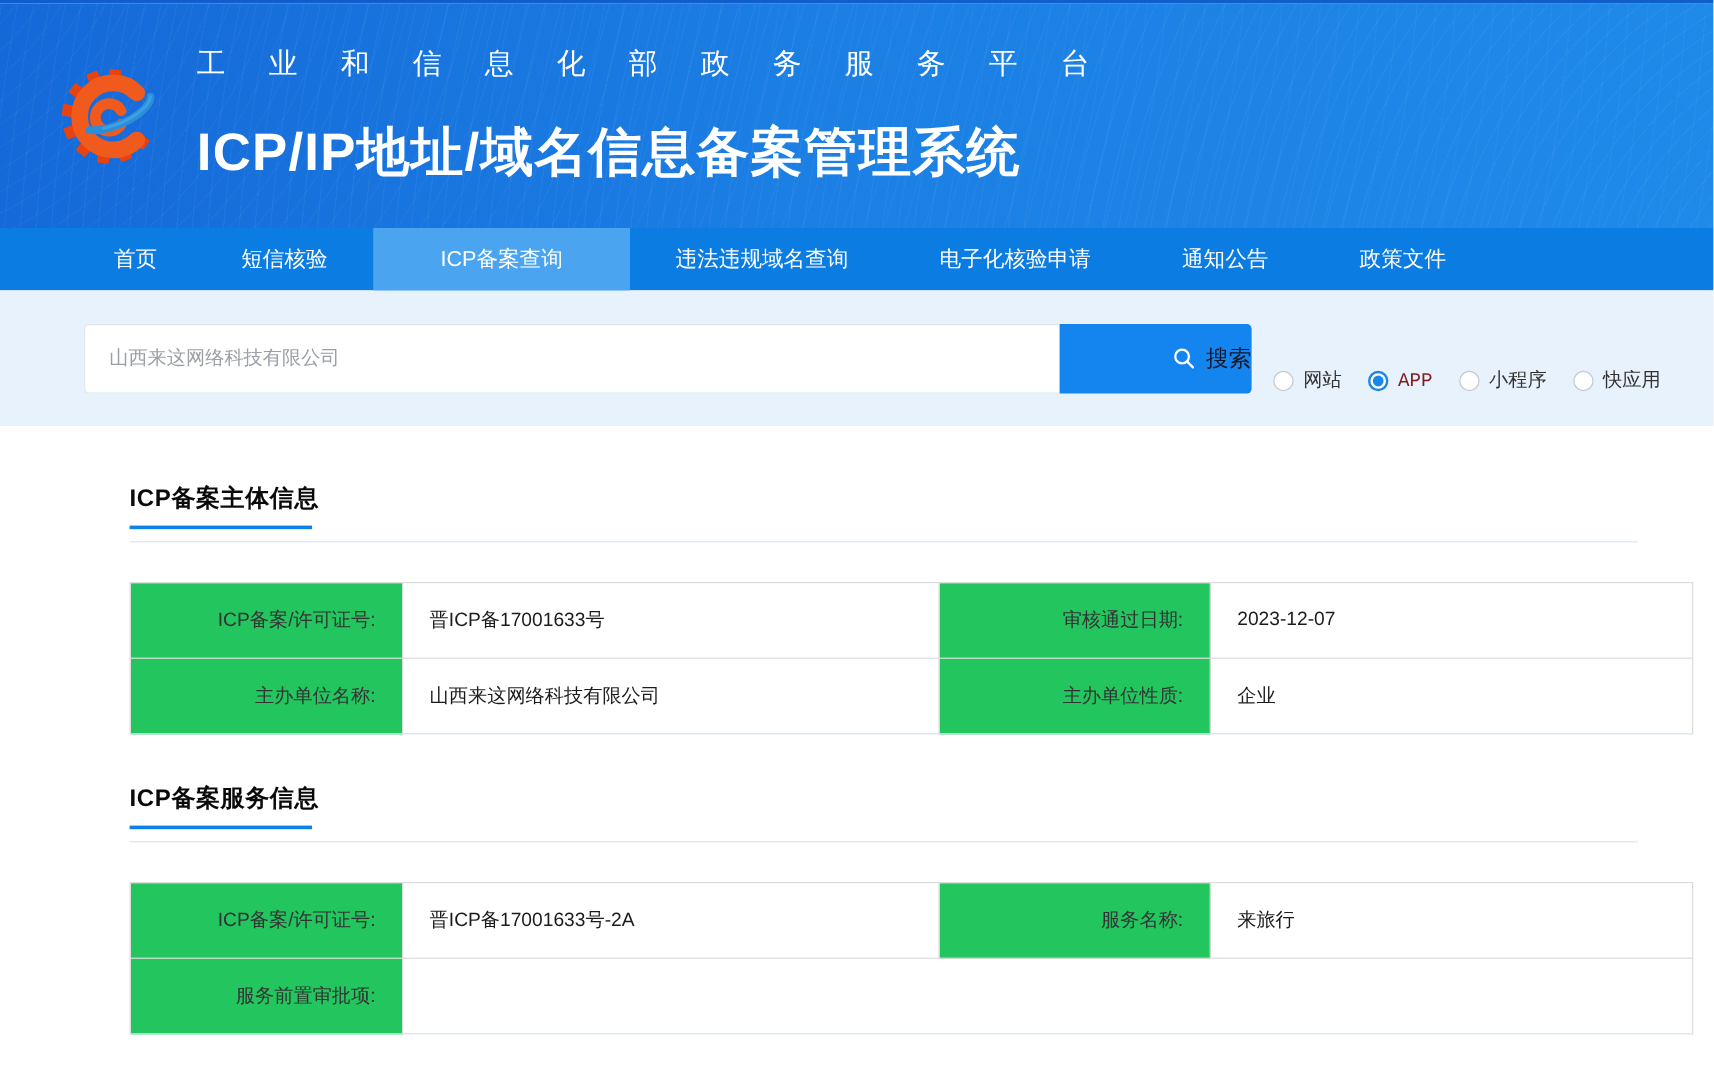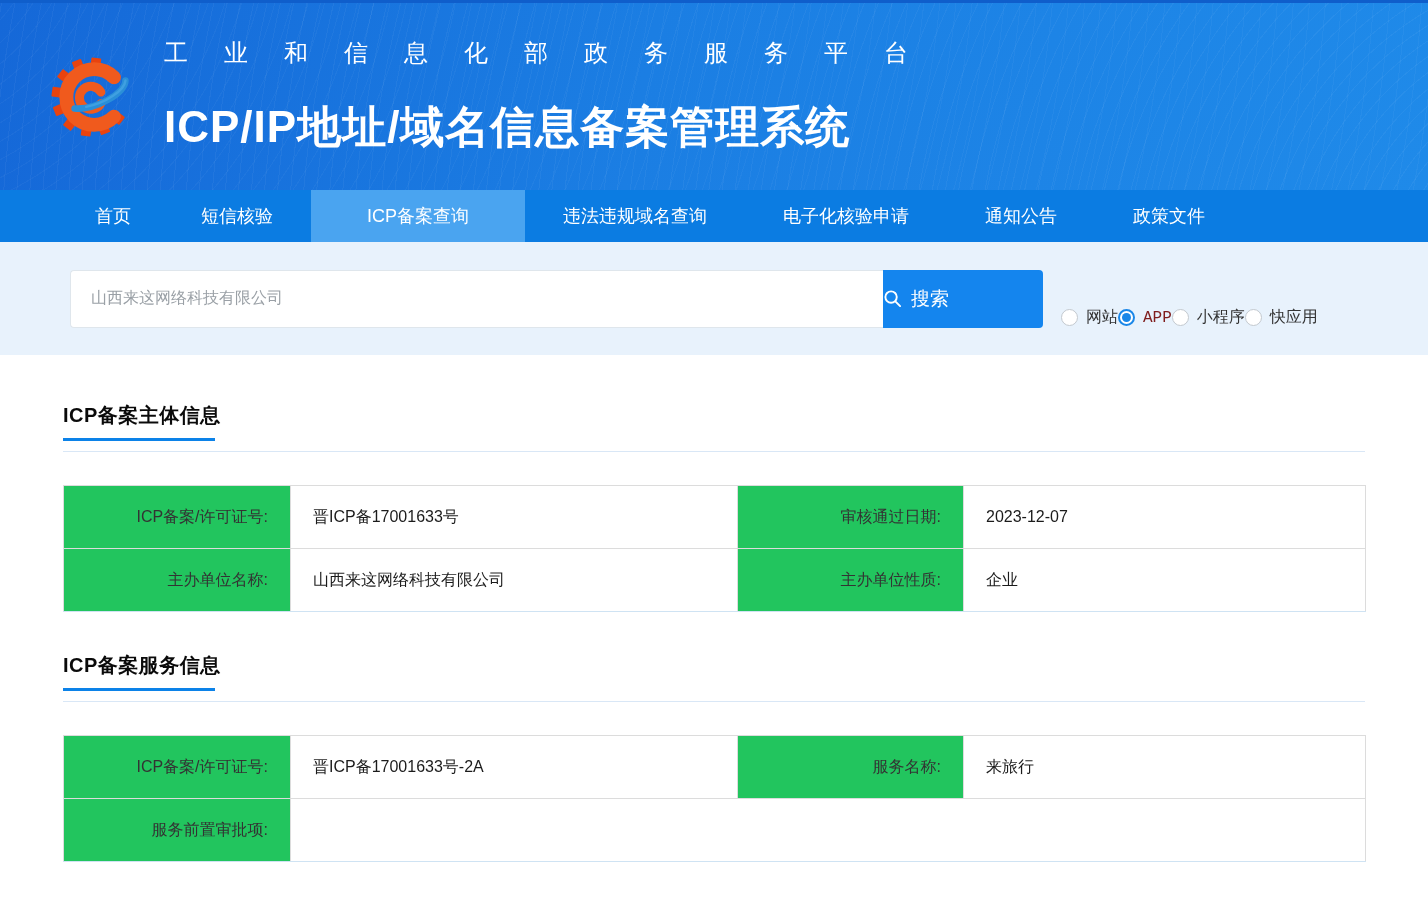--- a/index.html
+++ b/index.html
@@ -40,43 +40,43 @@
   .search-band { height:113px; background:#e8f2fc; display:flex; align-items:center; padding-left:70px; }
   .search-box { display:flex; height:58px; }
   .search-input {
     width:813px; height:58px; border:1px solid #dfe6ec; border-right:none;
     border-radius:4px 0 0 4px; background:#fff; padding:0 20px;
     font-size:16px; color:#9aa0a6; outline:none;
     font-family:"Liberation Sans","DejaVu Sans",sans-serif;
   }
   .search-btn {
     width:160px; height:58px; background:#1485ee; border:none; border-radius:0 4px 4px 0;
-    color:#ffffff; font-size:19px; cursor:pointer; display:flex; align-items:center; justify-content:flex-start;
+    color:#0f172a; font-size:19px; cursor:pointer; display:flex; align-items:center; justify-content:flex-end;
     gap:9px; font-family:"Liberation Sans","DejaVu Sans",sans-serif;
   }
-  .radio-group { display:flex; align-items:center; margin-left:18px; margin-top:38px; }
+  .radio-group { display:flex; align-items:center; gap:22px; margin-left:18px; margin-top:38px; }
   .radio-option { display:flex; align-items:center; gap:8px; cursor:pointer; }
   .radio-circle {
     width:17px; height:17px; border-radius:50%; background:#fff; border:1px solid #c3c9cf; flex:none;
     display:flex; align-items:center; justify-content:center;
   }
   .radio-option.selected .radio-circle { border-color:#1a87e8; background:#1a87e8; }
   .radio-option.selected .radio-circle::after {
     content:""; width:7px; height:7px; border-radius:50%; background:#fff; display:block;
     box-shadow:0 0 0 2px #1a87e8; background:#fff;
   }
   .radio-option.selected .radio-circle::after { background:#fff; }
   .radio-option.selected .radio-circle { background:#fff; border:2px solid #1a87e8; }
   .radio-option.selected .radio-circle::after { box-shadow:none; background:#1a87e8; width:9px; height:9px; }
   .radio-label { font-size:16px; color:#333; }
   .radio-option.selected .radio-label { color:#7f1d1d;font-family:Liberation Mono, monospace; }
 
   
   .main { padding:47px 63px 0 63px; background:#fff; }
-  .section { margin-bottom:40px; }
+  .section { margin-bottom:40px;margin-left:45px; }
   .section-title { font-size:20px; font-weight:700; color:#0a0a0a; letter-spacing:0.5px; }
   .title-underline { width:152px; height:3px; background:#0c82e8; margin-top:9px; }
   .section-divider { height:1px; background:#d9e7f6; margin-top:10px; }
 
   table.info-table { border-collapse:collapse; table-layout:fixed; width:1302px; margin-top:33px; }
   table.info-table td { height:63px; font-size:16px; }
   td.cell-label {
     background:#22c55e; text-align:right; padding-right:22px; color:#333;
     border:1px solid #dcdcdc; border-top-color:#dcdcdc;
   }

